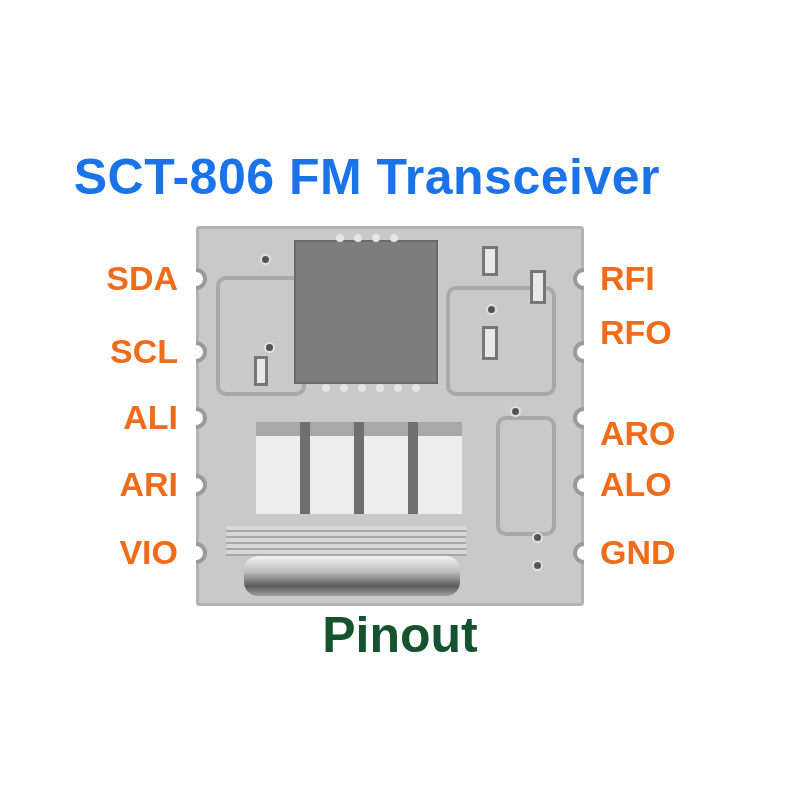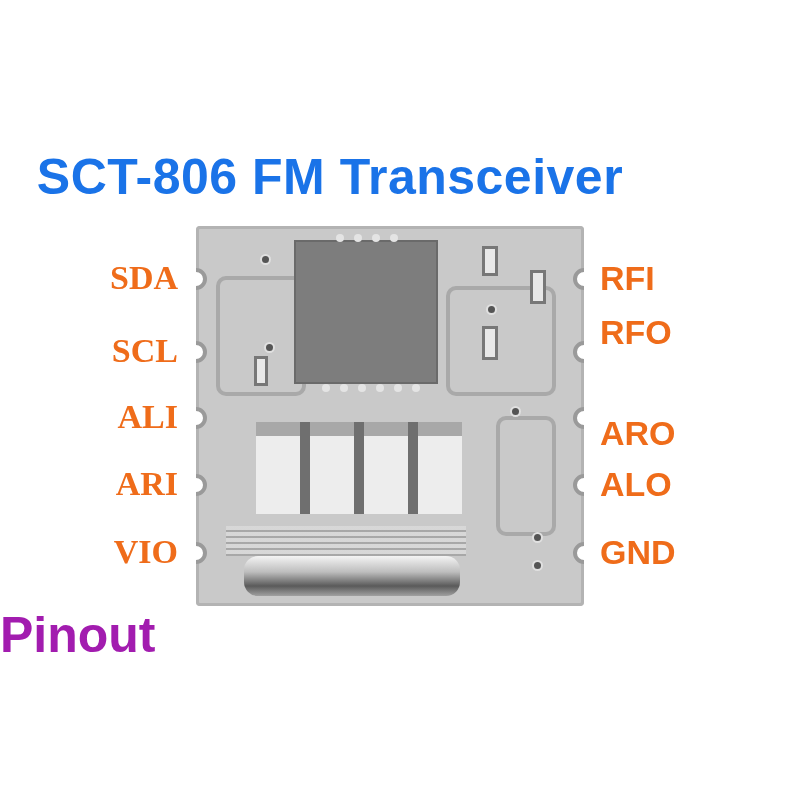--- a/index.html
+++ b/index.html
@@ -1,20 +1,20 @@
 <!DOCTYPE html>
 <html><head>
 <meta charset="utf-8">
 <style>
   html, body { margin: 0; padding: 0; }
   body { width: 800px; height: 800px; background: #ffffff; position: relative; overflow: hidden; font-family: "Liberation Sans", sans-serif; }
-  .title { position: absolute; left: 0; width: 660px; top: 148px; text-align: center; font-size: 50px; font-weight: bold; color: #1a73e8; letter-spacing: 0.5px; }
-  .footer { position: absolute; left: 0; width: 800px; top: 606px; font-size: 50px; font-weight: bold; color: #a21caf; }
+  .title { position: absolute; left: 0; width: 660px; top: 148px; text-align: right; font-size: 50px; font-weight: bold; color: #1a73e8; letter-spacing: 0.5px; }
+  .footer { position: absolute; left: 0; width: 800px; top: 606px; text-align: center; font-size: 50px; font-weight: bold; color: #14532d; }
   .pin { position: absolute; font-size: 34px; font-weight: bold; color: #ef6c1a; line-height: 40px; }
-  .pin.left { right: 622px; text-align: center; font-family: Liberation Serif, serif; }
+  .pin.left { right: 622px; text-align: center; }
   .pin.right { left: 600px; text-align: right; }
   .board { position: absolute; left: 196px; top: 226px; width: 388px; height: 380px; background: #c9c9c9; border-radius: 4px; box-shadow: inset 0 0 0 3px #b3b3b3; overflow: hidden; }
   .castellation { position: absolute; width: 22px; height: 22px; border-radius: 50%; background: #ffffff; border: 4px solid #9a9a9a; box-sizing: border-box; }
   .chip { position: absolute; left: 98px; top: 14px; width: 140px; height: 140px; background: #7d7d7d; border: 2px solid #6a6a6a; }
   .chip-pad { position: absolute; width: 8px; height: 8px; border-radius: 50%; background: #e4e4e4; }
   .smd { position: absolute; background: #e8e8e8; border: 3px solid #777; box-sizing: border-box; }
   .cap-block { position: absolute; top: 196px; width: 44px; height: 92px; background: #ededed; border-top: 14px solid #a8a8a8; box-sizing: border-box; }
   .cap-gap { position: absolute; top: 196px; width: 10px; height: 92px; background: #6f6f6f; }
   .coil { position: absolute; left: 30px; top: 300px; width: 240px; height: 30px; background: repeating-linear-gradient(to bottom, #d9d9d9 0 4px, #a4a4a4 4px 6px); opacity: 0.9; }
   .crystal { position: absolute; left: 48px; top: 330px; width: 216px; height: 40px; border-radius: 14px; background: linear-gradient(to bottom, #f4f4f4 0%, #bdbdbd 40%, #5a5a5a 75%, #a0a0a0 100%); }

